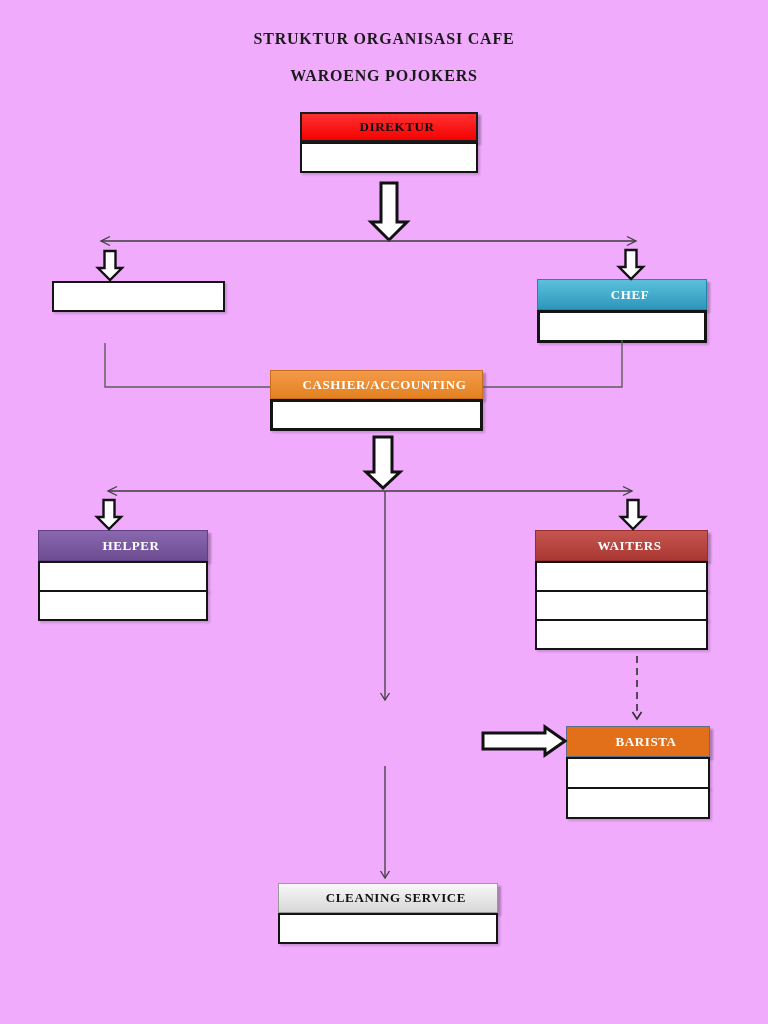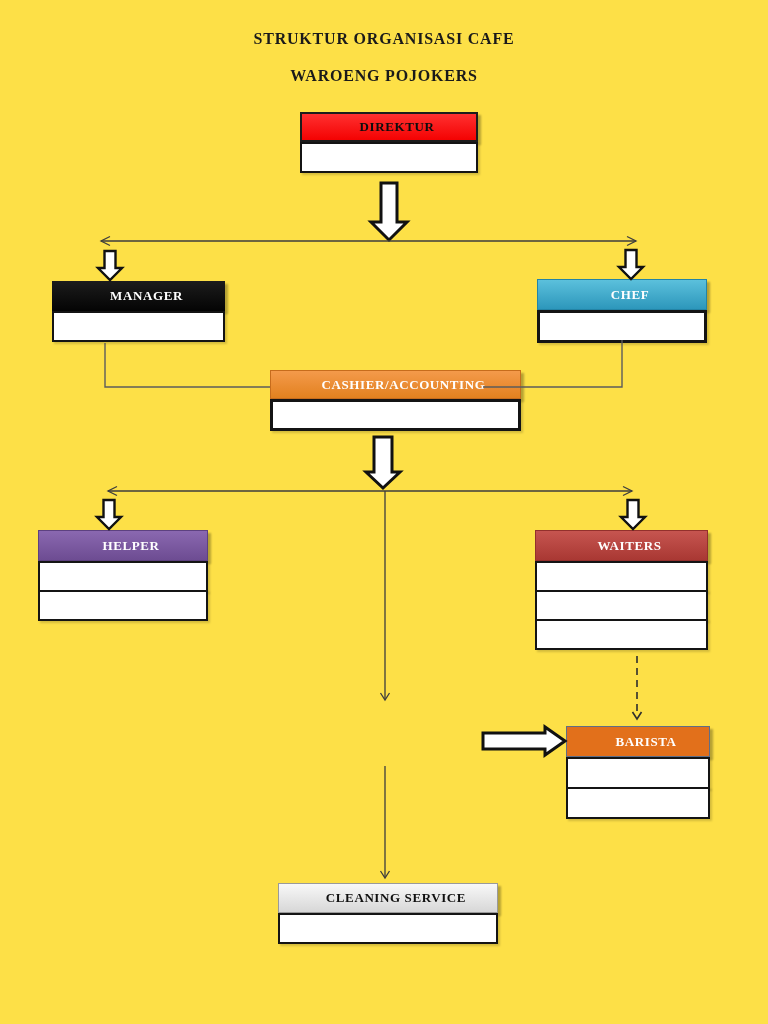--- a/index.html
+++ b/index.html
@@ -1,16 +1,16 @@
 <!DOCTYPE html>
 <html><head>
 <meta charset="utf-8">
 <style>
   html,body{margin:0;padding:0;background:#ffffff;}
-  .page{position:relative;width:768px;height:1024px;background:#fde047;overflow:hidden;
+  .page{position:relative;width:768px;height:1024px;background:#f0abfc;overflow:hidden;
         font-family:"Liberation Serif","DejaVu Serif",serif;}
   .title-line{position:absolute;left:0;width:768px;text-align:center;font-weight:bold;
               font-size:16px;letter-spacing:0.8px;color:#1a1a1a;}
   #title-1{top:30px;}
   #title-2{top:67px;}
 
   .node{position:absolute;z-index:2;}
   .hdr{display:flex;align-items:center;justify-content:center;font-weight:bold;
        font-size:13px;letter-spacing:0.6px;box-shadow:3px 3px 2px rgba(0,0,0,0.28);padding-left:16px;}
   .row{background:#ffffff;border:2px solid #141414;height:27px;
@@ -22,21 +22,21 @@
                       border:2px solid #1c1c1c;color:#0d0d0d;}
 
   #node-manager{left:52px;top:281px;width:173px;}
   #node-manager .hdr{height:30px;background:linear-gradient(#1c1c1c,#040404);color:#ffffff;}
 
   #node-chef{left:537px;top:279px;width:170px;}
   #node-chef .hdr{height:29px;background:linear-gradient(#5bc0dc,#2d97bb);
                   border:1px solid #2384a6;color:#ffffff;}
   #node-chef .row{border-width:3px;}
 
-  #node-cashier{left:270px;top:370px;width:251px;}
+  #node-cashier{left:270px;top:370px;width:213px;}
   #node-cashier .hdr{height:27px;background:linear-gradient(#f49a4b,#e2811f);
                      border:1px solid #c76c1c;color:#ffffff;}
   #node-cashier .row{border-width:3px;height:26px;}
 
   #node-helper{left:38px;top:530px;width:170px;}
   #node-helper .hdr{height:29px;background:linear-gradient(#8a68b0,#6d4c92);
                     border:1px solid #5d4180;color:#ffffff;}
 
   #node-waiters{left:535px;top:530px;width:173px;}
   #node-waiters .hdr{height:29px;background:linear-gradient(#c65550,#a93833);
@@ -65,23 +65,20 @@
   <div class="title-line" id="title-2">WAROENG POJOKERS</div>
 
   <div class="node" id="node-direktur">
     <div class="hdr">
       <span>DIREKTUR</span>
     </div>
     <div class="row"></div>
   </div>
 
   <div class="node" id="node-manager">
-    <div class="hdr">
-      <span>MANAGER</span>
-    </div>
     <div class="row"></div>
   </div>
 
   <div class="node" id="node-chef">
     <div class="hdr">
       <span>CHEF</span>
     </div>
     <div class="row"></div>
   </div>
 

